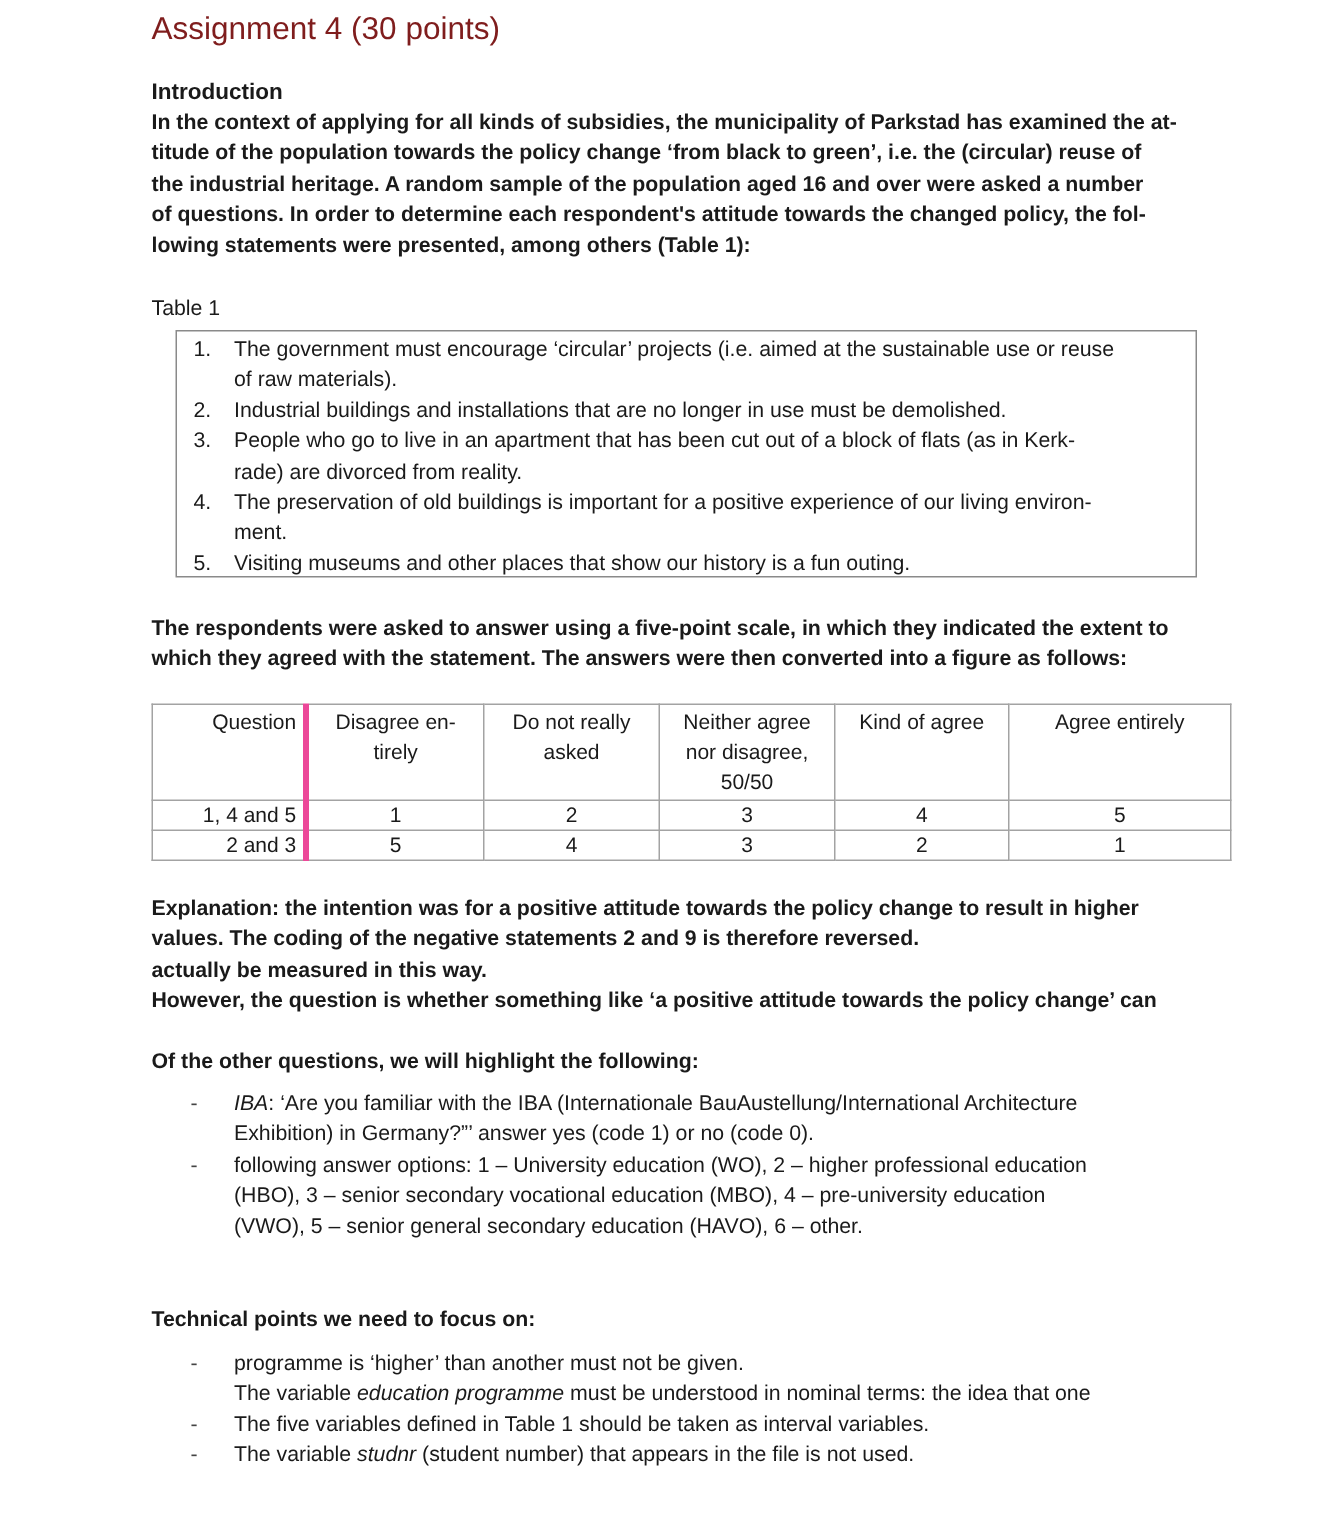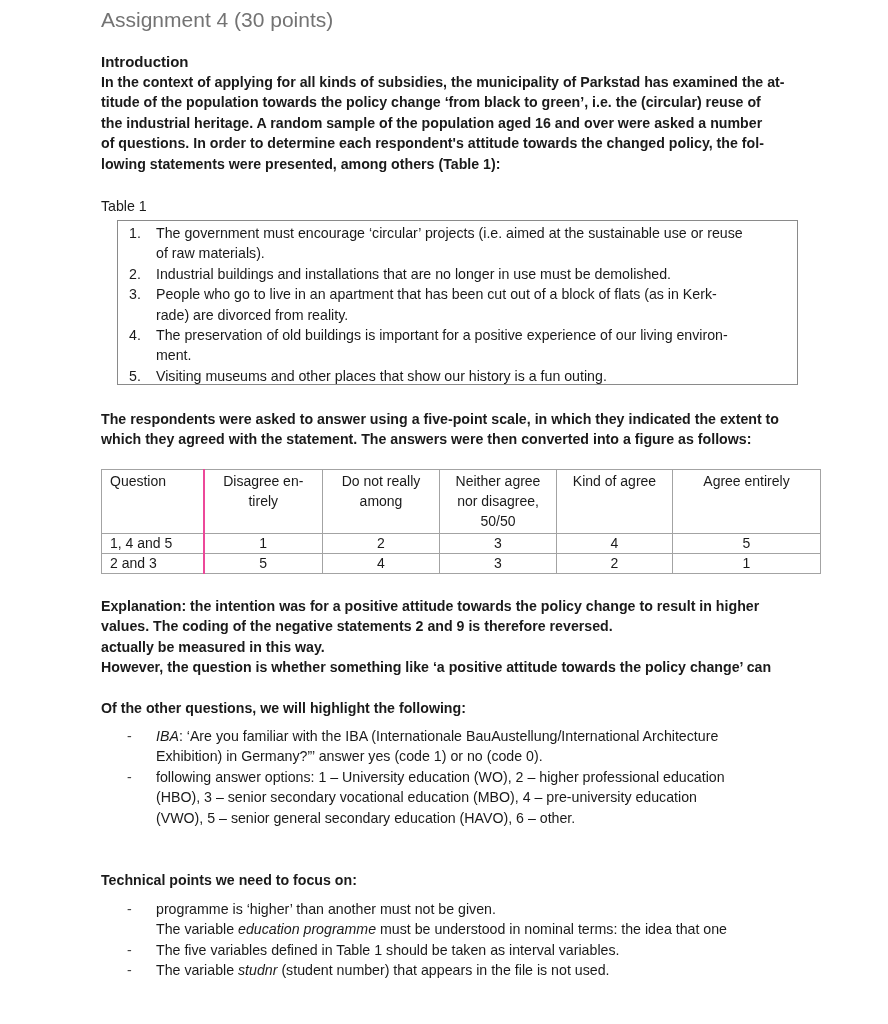--- a/index.html
+++ b/index.html
@@ -16,21 +16,21 @@
       color: #1a1a1a;
       font-size: 14.2px;
       line-height: 20.4px;
     }
     .abs { position: absolute; }
     .title {
       left: 101px;
       top: 6px;
       font-size: 21px;
       line-height: 28px;
-      color: #737373;
+      color: #7f1d1d;
       white-space: nowrap;
     }
     .intro-head {
       left: 101px;
       top: 52px;
       font-weight: bold;
       font-size: 15px;
     }
     .para {
       left: 101px;
@@ -74,23 +74,23 @@
       border: 1px solid #a3a3a3;
       padding: 0 4px;
       font-weight: normal;
       vertical-align: top;
       text-align: center;
       box-sizing: border-box;
     }
     .rating-table th { padding-top: 1px; height: 64px; }
     .rating-table td { height: 20px; line-height: 19px; }
     .rating-table .qcol {
-      text-align: left;
+      text-align: right;
       padding-left: 8px;
-      border-right: 2px solid #ec4899;
+      border-right: 4px solid #ec4899;
     }
 
     .bullets {
       left: 101px;
       width: 720px;
     }
     .bullet {
       position: relative;
       padding-left: 55px;
     }
@@ -154,21 +154,21 @@
     <tr>
       <th class="qcol" style="width:102px;">
         <div>Question</div>
       </th>
       <th style="width:119px;">
         <div>Disagree en-</div>
         <div>tirely</div>
       </th>
       <th style="width:117px;">
         <div>Do not really</div>
-        <div>among</div>
+        <div>asked</div>
       </th>
       <th style="width:117px;">
         <div>Neither agree</div>
         <div>nor disagree,</div>
         <div>50/50</div>
       </th>
       <th style="width:116px;">
         <div>Kind of agree</div>
       </th>
       <th style="width:148px;">

